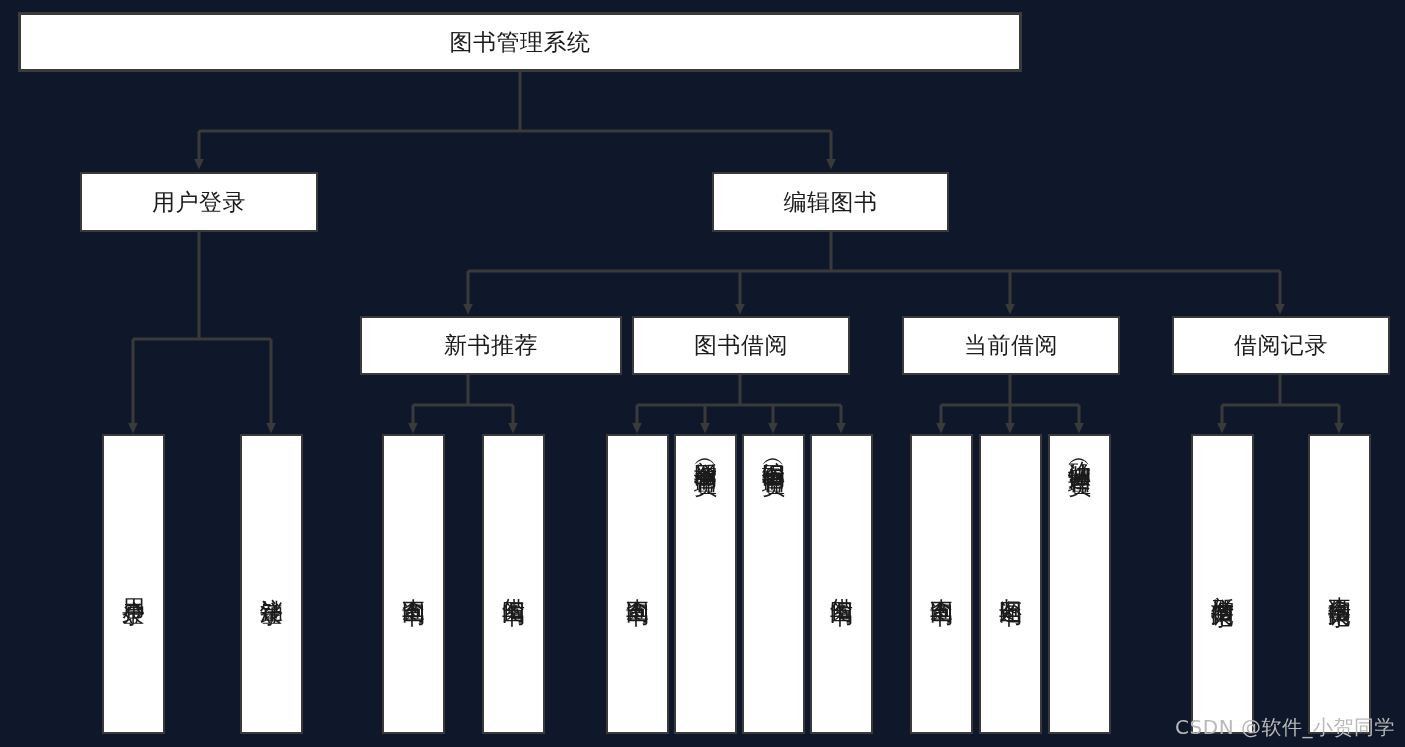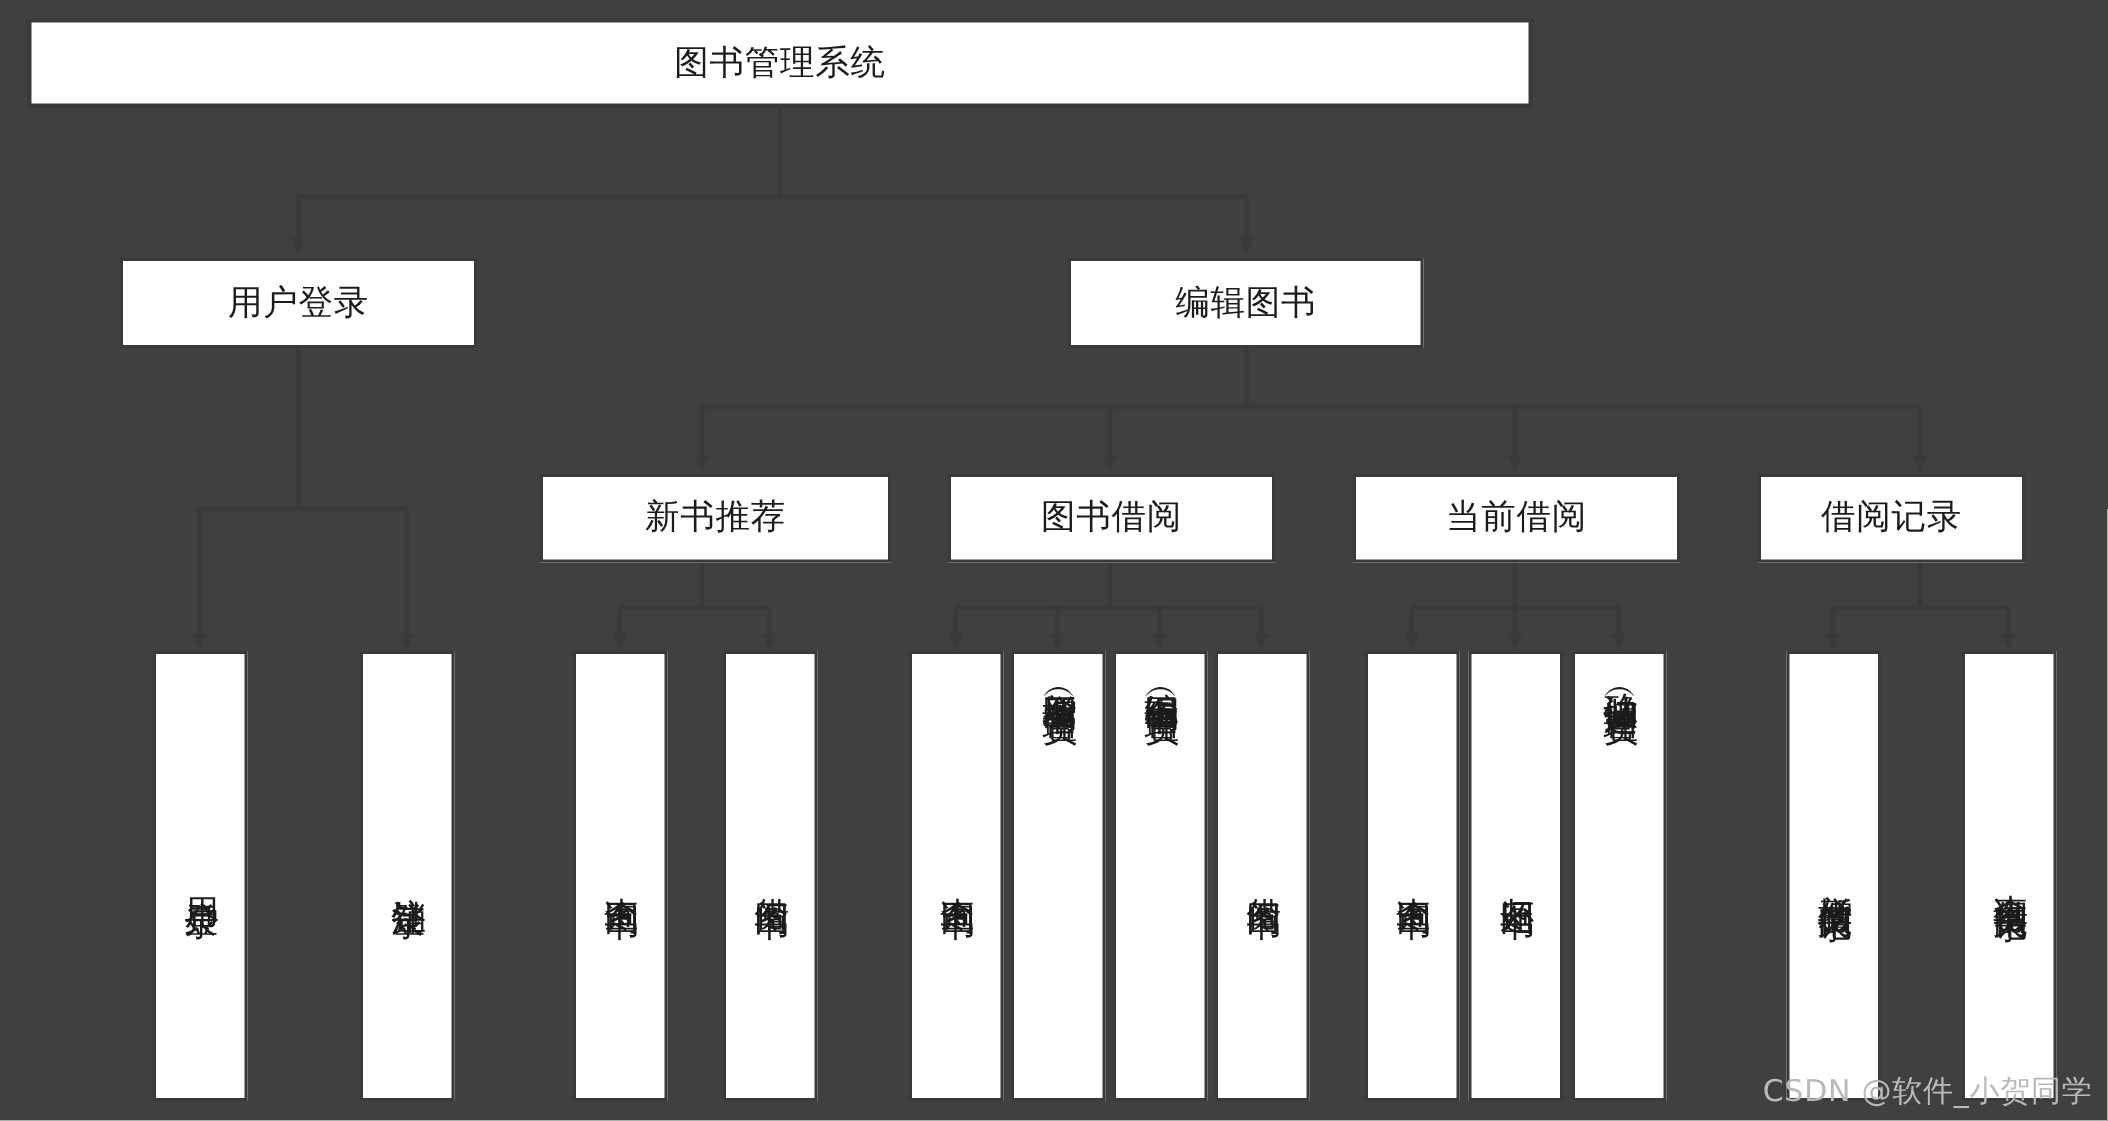--- a/index.html
+++ b/index.html
@@ -8,21 +8,21 @@
     padding: 0;
     background: #ffffff;
   }
   body {
     font-family: "DejaVu Sans", "Liberation Sans", sans-serif;
   }
   #canvas {
     position: relative;
     width: 1405px;
     height: 747px;
-    background: #404040;
+    background: #0f172a;
     overflow: hidden;
   }
   #edges {
     position: absolute;
     left: 0;
     top: 0;
     width: 1405px;
     height: 747px;
     pointer-events: none;
   }
@@ -135,30 +135,30 @@
     <span class="node-label">图书管理系统</span>
   </div>
 
   <div class="node" style="left:80px; top:172px; width:238px; height:60px;">
     <span class="node-label">用户登录</span>
   </div>
   <div class="node" style="left:712px; top:172px; width:237px; height:60px;">
     <span class="node-label">编辑图书</span>
   </div>
 
-  <div class="node" style="left:360px; top:316px; width:234px; height:59px;">
+  <div class="node" style="left:360px; top:316px; width:262px; height:59px;">
     <span class="node-label">新书推荐</span>
   </div>
   <div class="node" style="left:902px; top:316px; width:218px; height:59px;">
     <span class="node-label">当前借阅</span>
   </div>
   <div class="node" style="left:632px; top:316px; width:218px; height:59px;">
     <span class="node-label">图书借阅</span>
   </div>
-  <div class="node" style="left:1172px; top:316px; width:178px; height:59px;">
+  <div class="node" style="left:1172px; top:316px; width:218px; height:59px;">
     <span class="node-label">借阅记录</span>
   </div>
 
   <div class="node leaf centered" style="left:102px; top:434px; width:63px; height:300px;">
     <span class="node-label">用户登录</span>
   </div>
   <div class="node leaf centered" style="left:240px; top:434px; width:63px; height:300px;">
     <span class="node-label">注销登录</span>
   </div>
 

